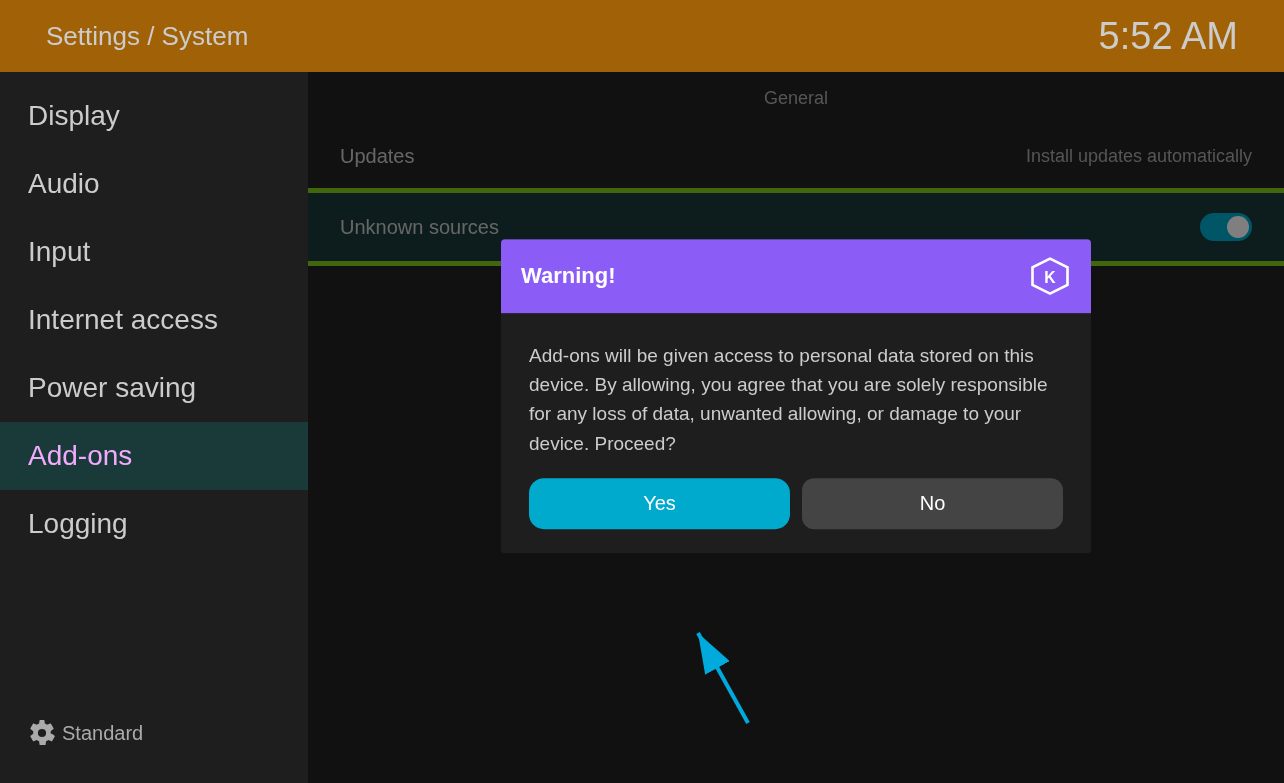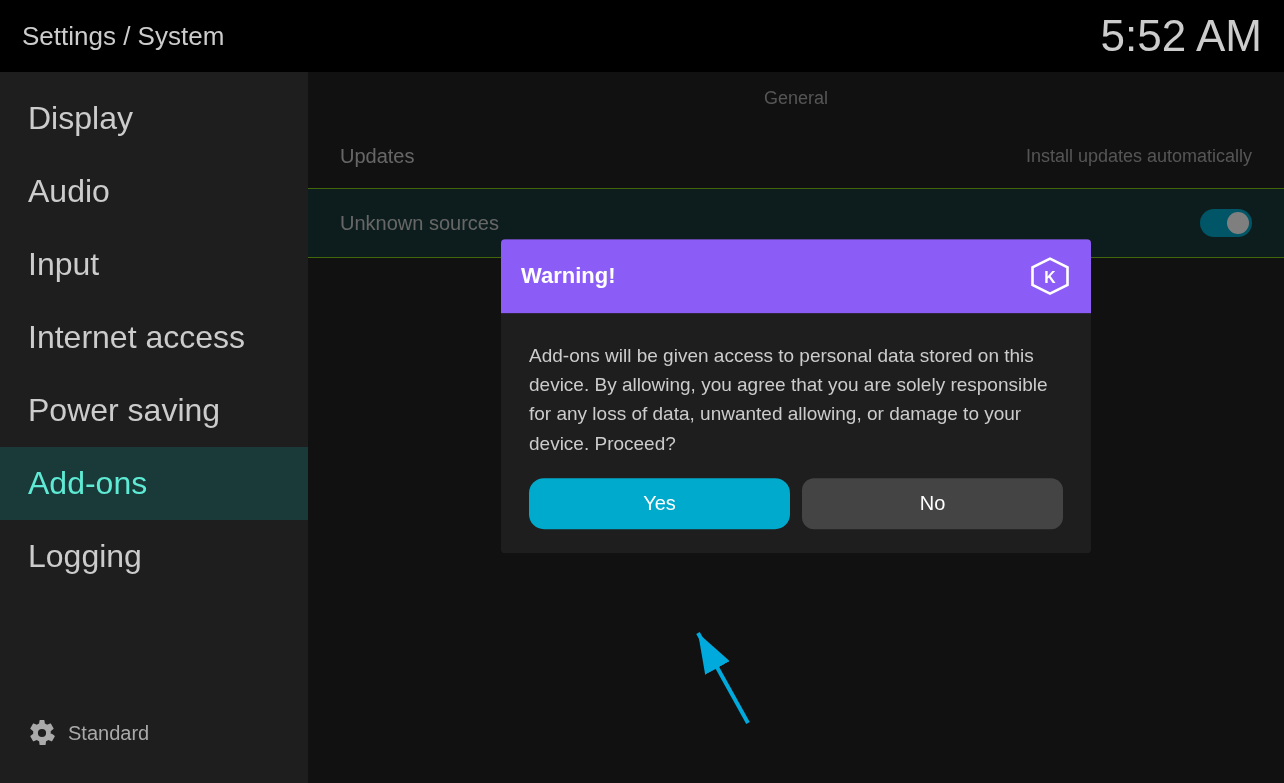--- a/index.html
+++ b/index.html
@@ -11,35 +11,35 @@
       font-family: 'Arial', sans-serif;
       color: #ffffff;
       overflow: hidden;
       position: relative;
     }
 
     
     .header {
       width: 100%;
       height: 72px;
-      background-color: #000000;
+      background-color: #a16207;
       display: flex;
       align-items: center;
       justify-content: space-between;
-      padding: 0 22px;
+      padding: 0 46px;
     }
 
     .header-title {
       font-size: 26px;
       font-weight: 400;
       color: #cccccc;
     }
 
     .header-time {
-      font-size: 44px;
+      font-size: 38px;
       font-weight: 300;
       color: #cccccc;
     }
 
     
     .main-layout {
       display: flex;
       width: 100%;
       height: calc(783px - 72px);
     }
@@ -47,39 +47,39 @@
     
     .sidebar {
       width: 308px;
       background-color: #1e1e1e;
       padding-top: 10px;
       flex-shrink: 0;
     }
 
     .sidebar-item {
       padding: 18px 28px;
-      font-size: 32px;
+      font-size: 28px;
       color: #cccccc;
       cursor: pointer;
     }
 
     .sidebar-item.active {
       background-color: #1a3a3a;
-      color: #5eead4;
+      color: #f0abfc;
     }
 
     .sidebar-footer {
       position: absolute;
       bottom: 20px;
       left: 0;
       width: 308px;
       padding: 16px 28px;
       display: flex;
       align-items: center;
-      gap: 12px;
+      gap: 6px;
       color: #aaaaaa;
       font-size: 20px;
     }
 
     .gear-icon {
       width: 28px;
       height: 28px;
       color: #aaaaaa;
     }
 
@@ -97,21 +97,21 @@
       font-size: 18px;
       color: #aaaaaa;
       background-color: #222222;
     }
 
     .settings-row {
       display: flex;
       align-items: center;
       justify-content: space-between;
       padding: 20px 32px;
-      border-bottom: 1px solid #84cc16;
+      border-bottom: 5px solid #84cc16;
       font-size: 20px;
       color: #cccccc;
       background-color: #222222;
     }
 
     .settings-row.highlighted {
       background-color: #1a3a3a;
     }
 
     

